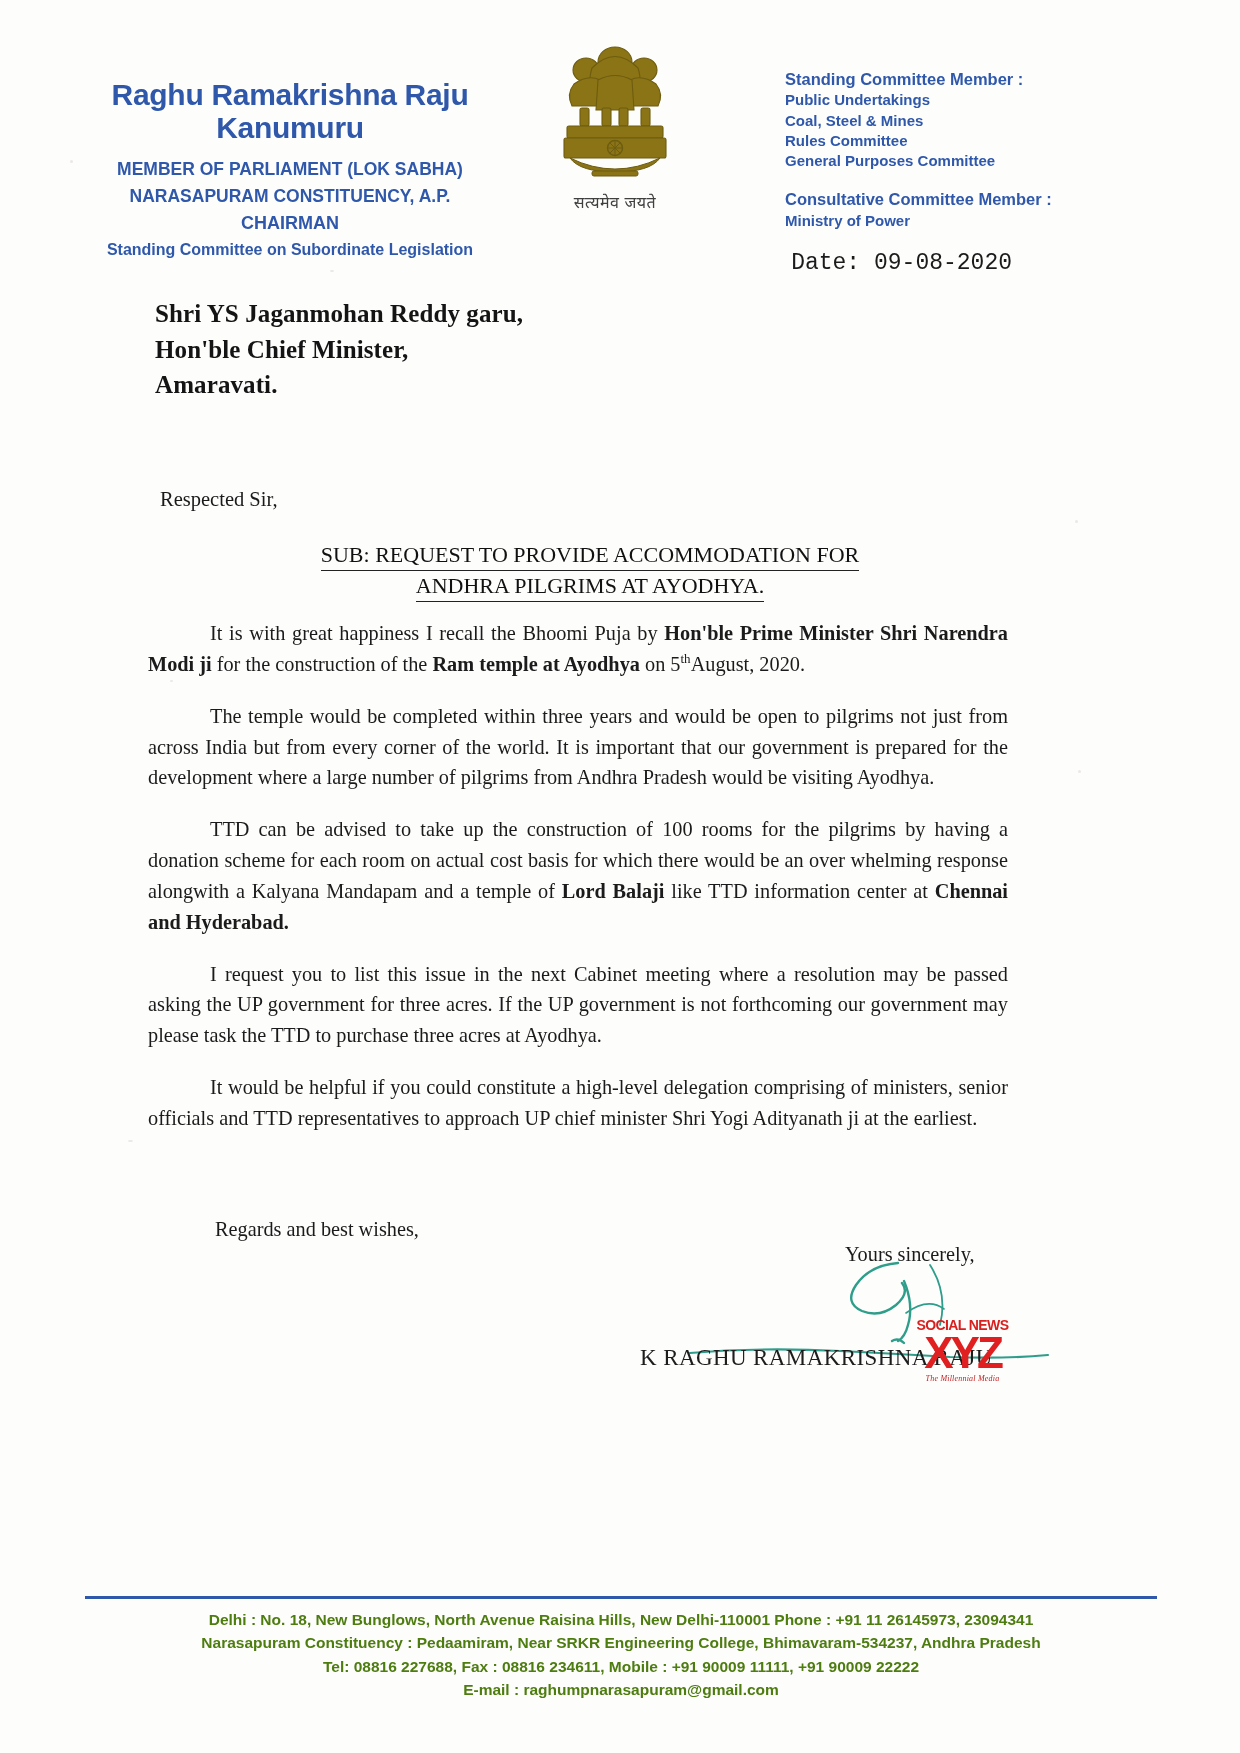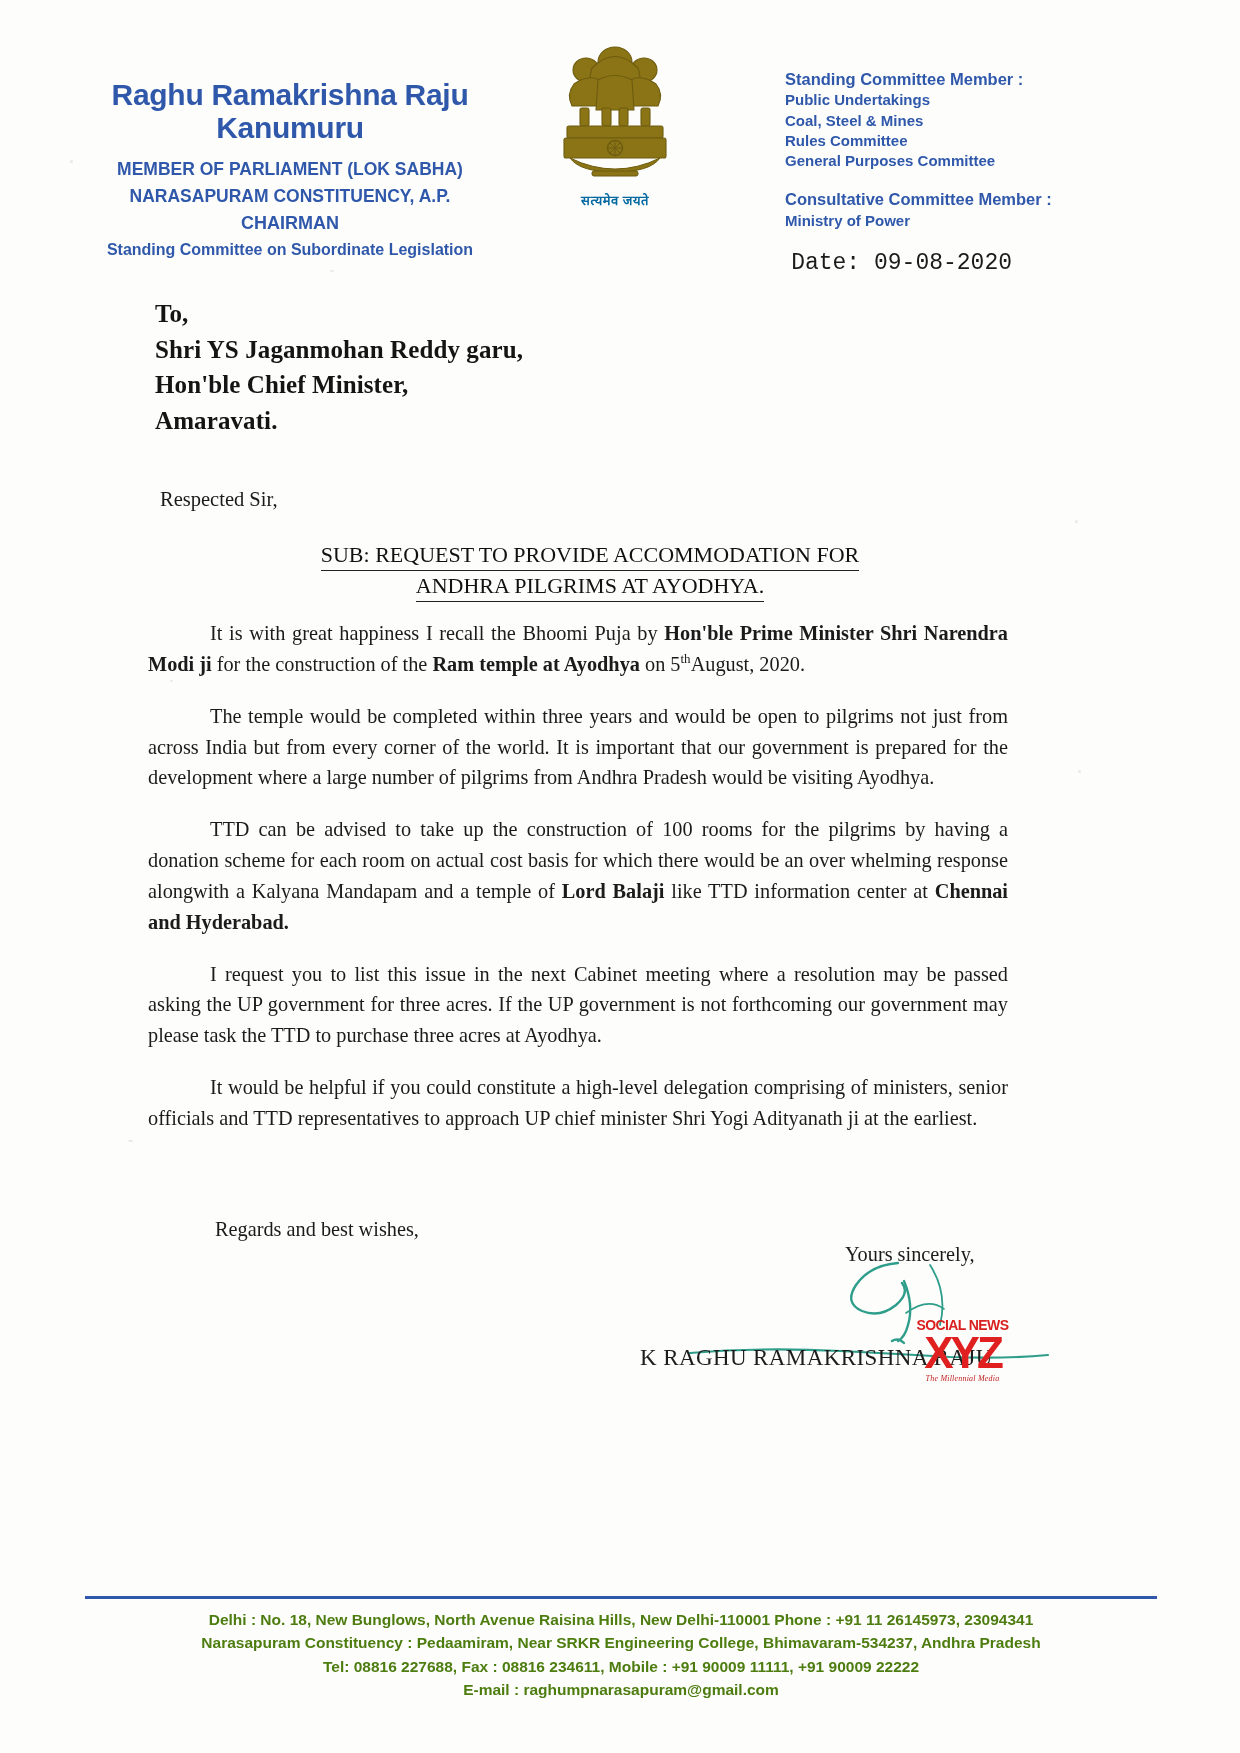--- a/index.html
+++ b/index.html
@@ -23,22 +23,22 @@
   }
   .lh-sub{font-size:17.5px;font-weight:bold;line-height:1.55;color:#2f58ab;}
   .lh-sub div{white-space:nowrap;}
   .lh-chair{font-size:18px;font-weight:bold;color:#2f58ab;}
   .lh-chairsub{font-size:16px;font-weight:bold;color:#2f58ab;}
 
   
   .emblem{position:absolute;left:520px;top:40px;width:190px;height:190px;text-align:center;}
   .emblem svg{display:block;margin:0 auto;}
   .emblem-motto{
-    font-family:"Liberation Sans", sans-serif;font-size:13px;font-weight:bold;
-    color:#0369a1;margin-top:-4px;letter-spacing:.5px;
+    font-family:"Liberation Sans", sans-serif;font-size:16px;font-weight:normal;
+    color:#404040;margin-top:-4px;letter-spacing:.5px;
   }
 
   .lh-right{
     position:absolute;left:785px;top:68px;width:330px;
     color:#2f58ab;font-family:"Liberation Sans", sans-serif;
   }
   .lh-right .hd{font-size:16.5px;font-weight:bold;line-height:1.35;}
   .lh-right .it{font-size:15px;font-weight:bold;line-height:1.35;}
   .lh-right .gap{height:17px;}
 
@@ -183,21 +183,20 @@
       <div class="it">General Purposes Committee</div>
       <div class="gap"></div>
       <div class="hd">Consultative Committee Member :</div>
       <div class="it">Ministry of Power</div>
     </div>
   </div>
 
   <div class="date-line">Date: 09-08-2020</div>
 
   <div class="addr">
-    <div>To,</div>
     <div>Shri YS Jaganmohan Reddy garu,</div>
     <div>Hon'ble Chief Minister,</div>
     <div>Amaravati.</div>
   </div>
 
   <div class="salutation">Respected Sir,</div>
 
   <div class="subject">
     <span>SUB: REQUEST TO  PROVIDE ACCOMMODATION FOR</span><br>
     <span>ANDHRA PILGRIMS AT AYODHYA.</span>

